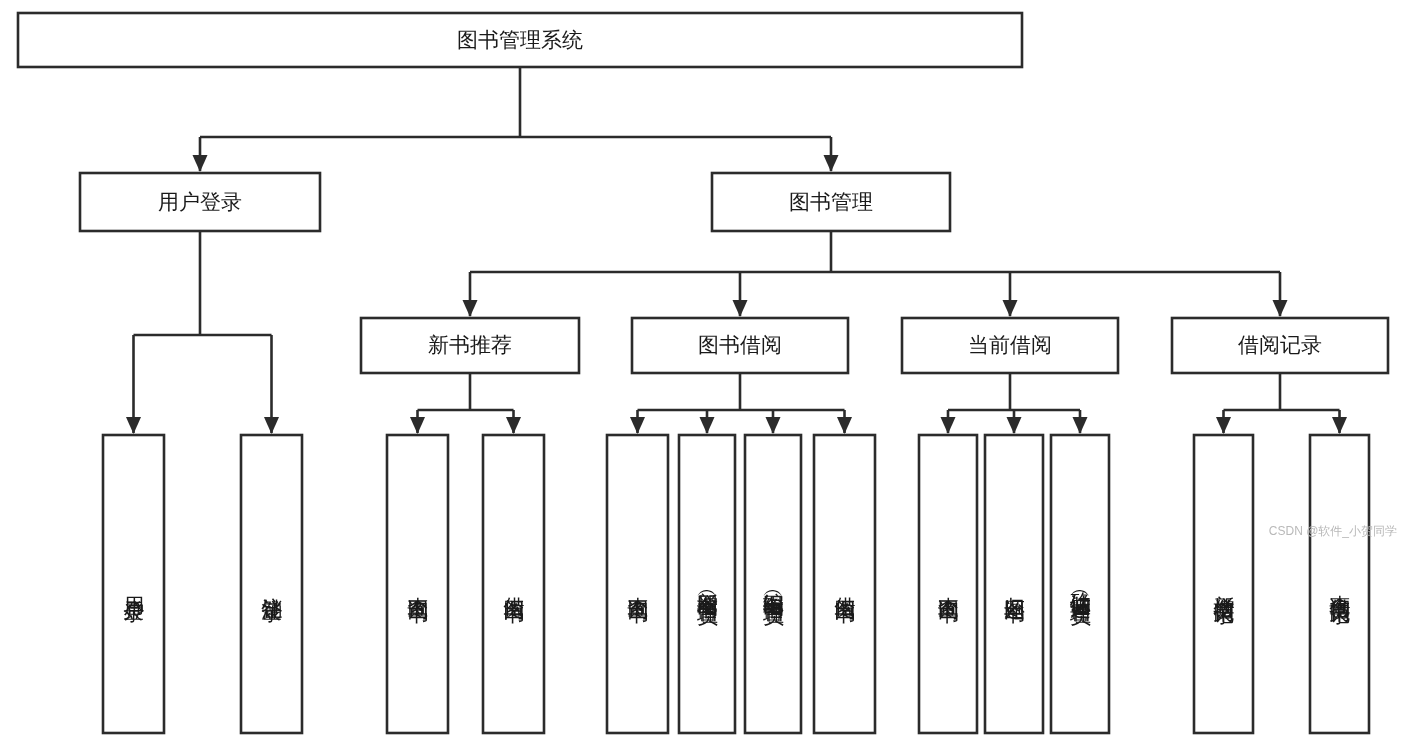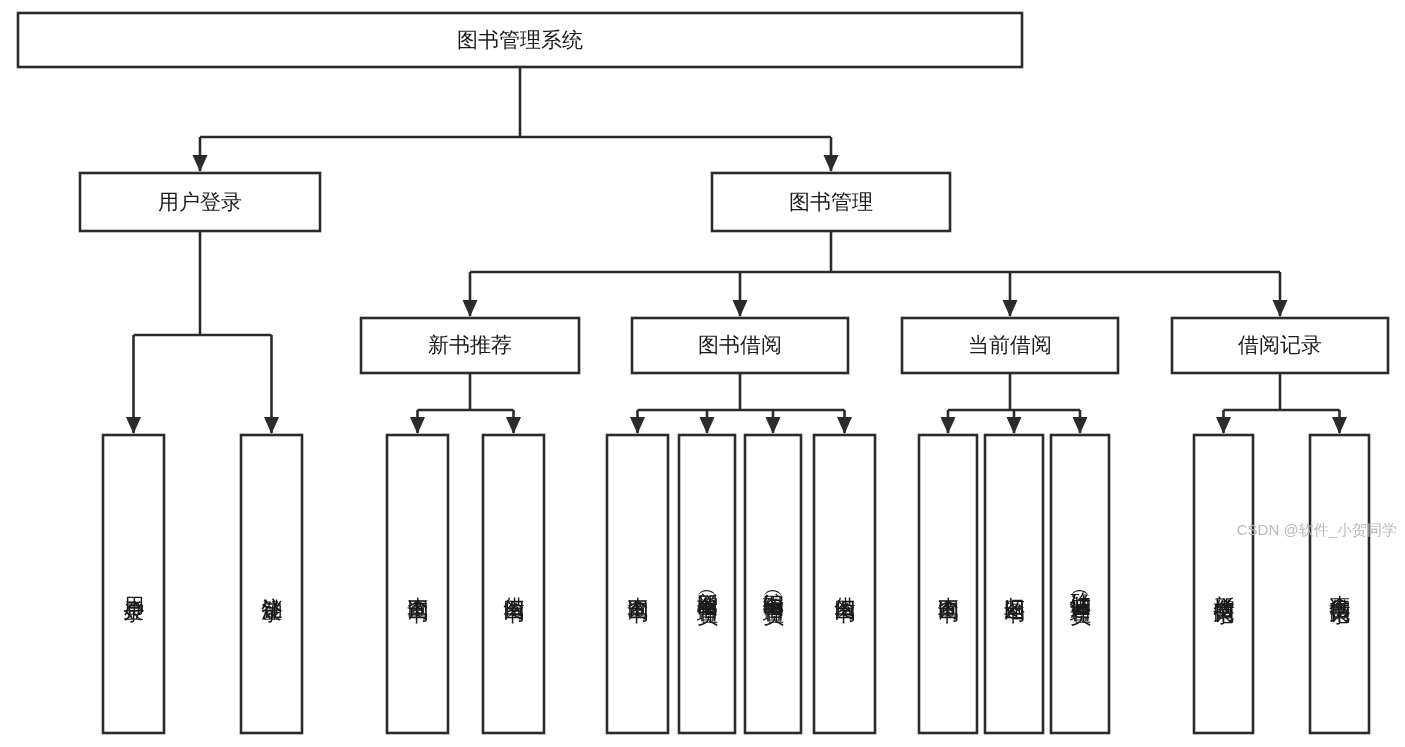--- a/index.html
+++ b/index.html
@@ -63,21 +63,21 @@
     line-height: 1.18;
     color: #1a1a1a;
     letter-spacing: 2px;
     white-space: nowrap;
   }
   .watermark {
     position: absolute;
     right: 8px;
     bottom: 4px;
     font-family: "Liberation Sans", "DejaVu Sans", sans-serif;
-    font-size: 15px;
+    font-size: 12px;
     color: #b9b9b9;
     white-space: nowrap;
     user-select: none;
   }
 </style>
 </head>
 <body>
 
 <div id="diagram-root">
 

